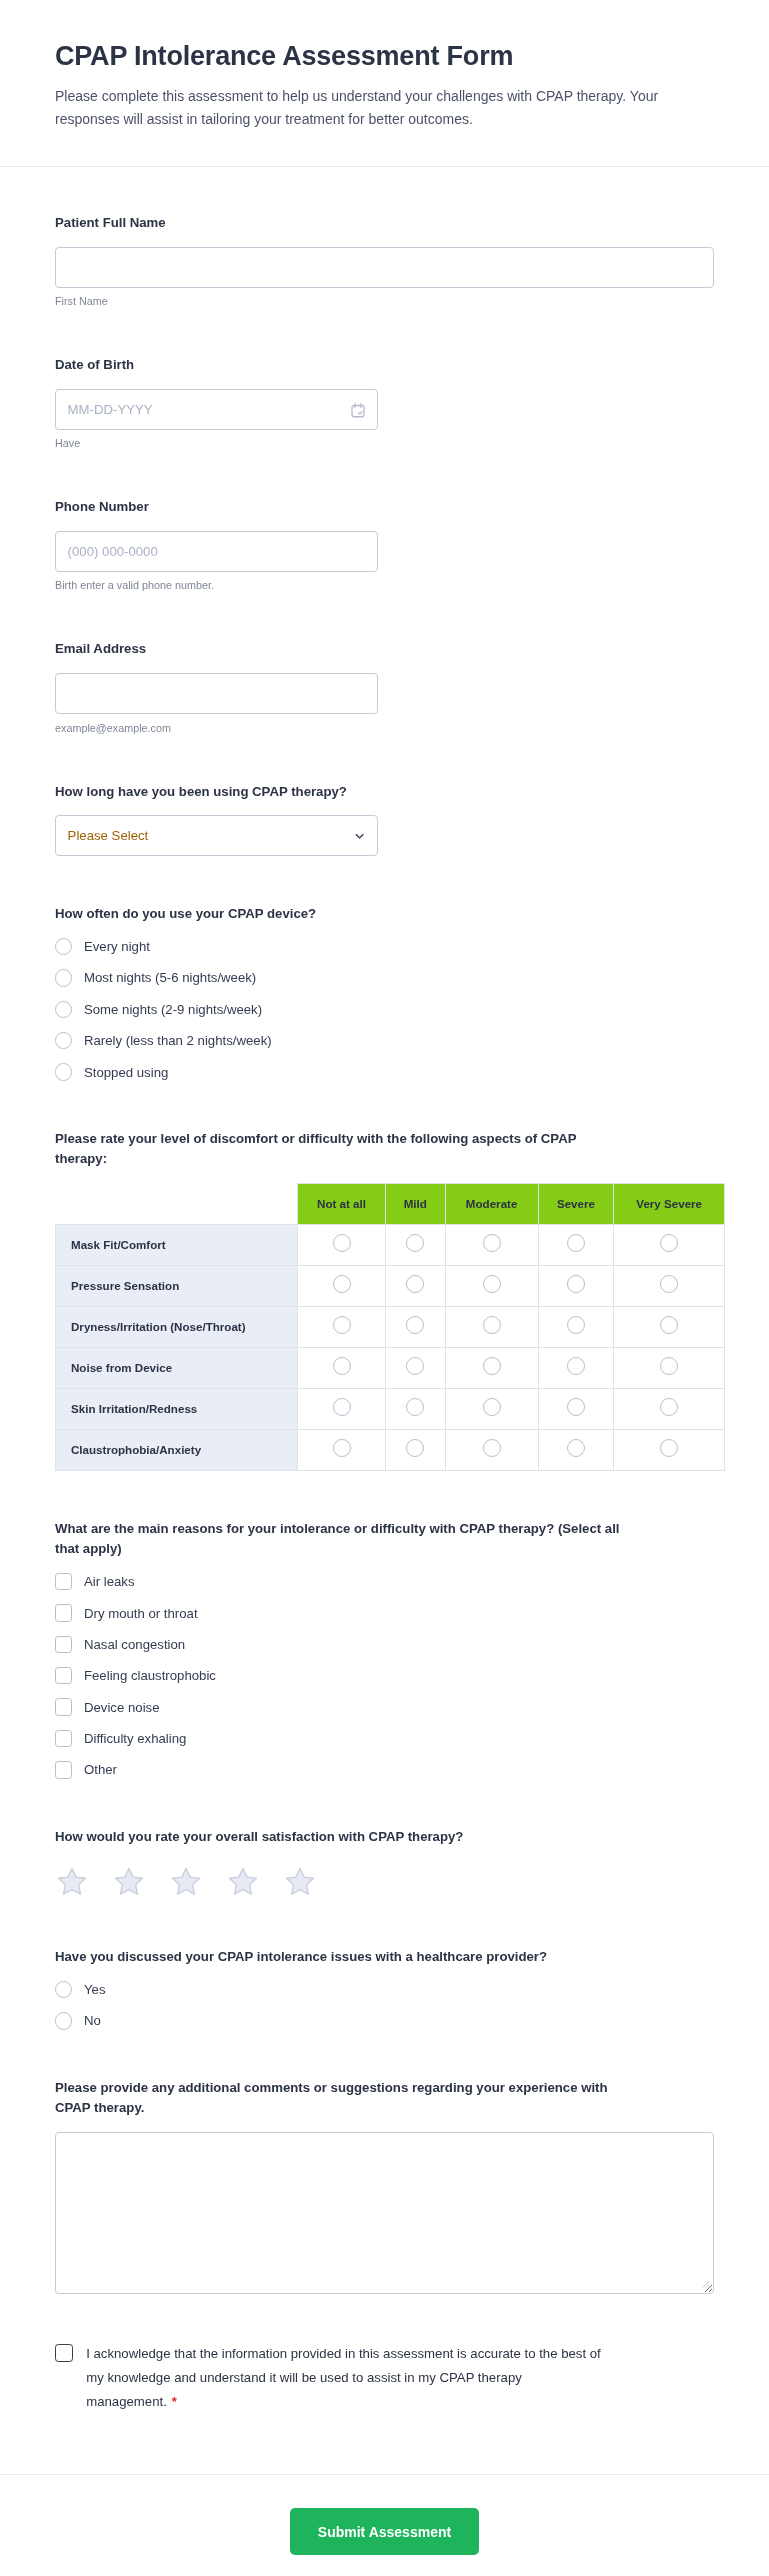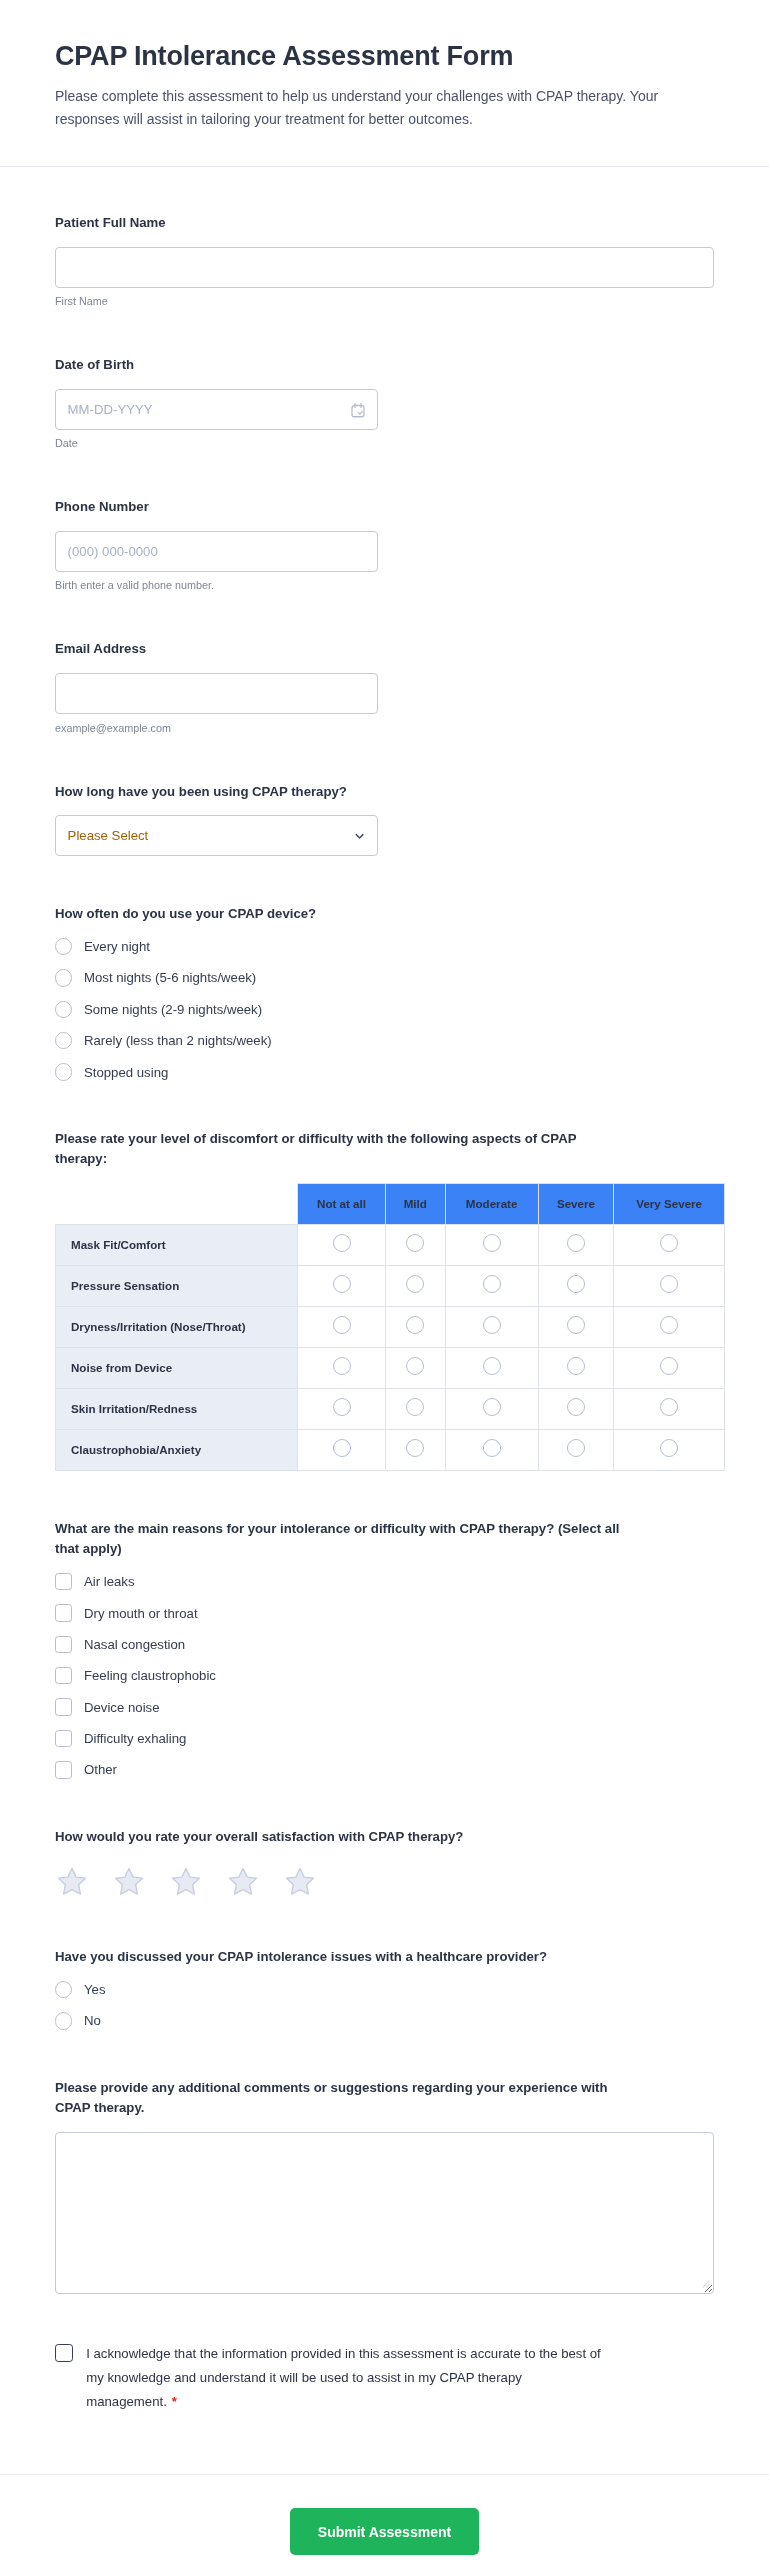--- a/index.html
+++ b/index.html
@@ -111,21 +111,21 @@
   
   table.matrix {
     border-collapse: collapse;
     margin-top: 10px;
     width: 670px;
   }
   table.matrix th, table.matrix td {
     border: 0.8px solid #dfe2eb;
   }
   table.matrix thead th {
-    background: #3b82f6;
+    background: #84cc16;
     font-size: 11.6px;
     font-weight: 600;
     color: #2c3345;
     height: 41px;
     padding: 0 11.6px;
     text-align: center;
   }
   table.matrix thead th.corner {
     background: transparent;
     border: none;
@@ -231,21 +231,21 @@
     <div class="input-wrap w-medium">
       <input class="text-input" type="text" placeholder="MM-DD-YYYY" style="">
       <span class="field-icon">
         <svg width="18" height="18" viewBox="0 0 24 24" fill="none" stroke="#b6bccb" stroke-width="1.7" stroke-linecap="round" stroke-linejoin="round">
           <rect x="4" y="6" width="16" height="15" rx="3"></rect>
           <path d="M8 3.5v5M16 3.5v5"></path>
           <path d="M12.5 15.5l2 2 3.2-3.4"></path>
         </svg>
       </span>
     </div>
-    <div class="sublabel">Date</div>
+    <div class="sublabel">Have</div>
   </section>
 
   <section class="question">
     <label class="q-label">Phone Number</label>
     <input class="text-input w-medium" type="text" placeholder="(000) 000-0000" style="">
     <div class="sublabel">Birth enter a valid phone number.</div>
   </section>
 
   <section class="question">
     <label class="q-label">Email Address</label>

